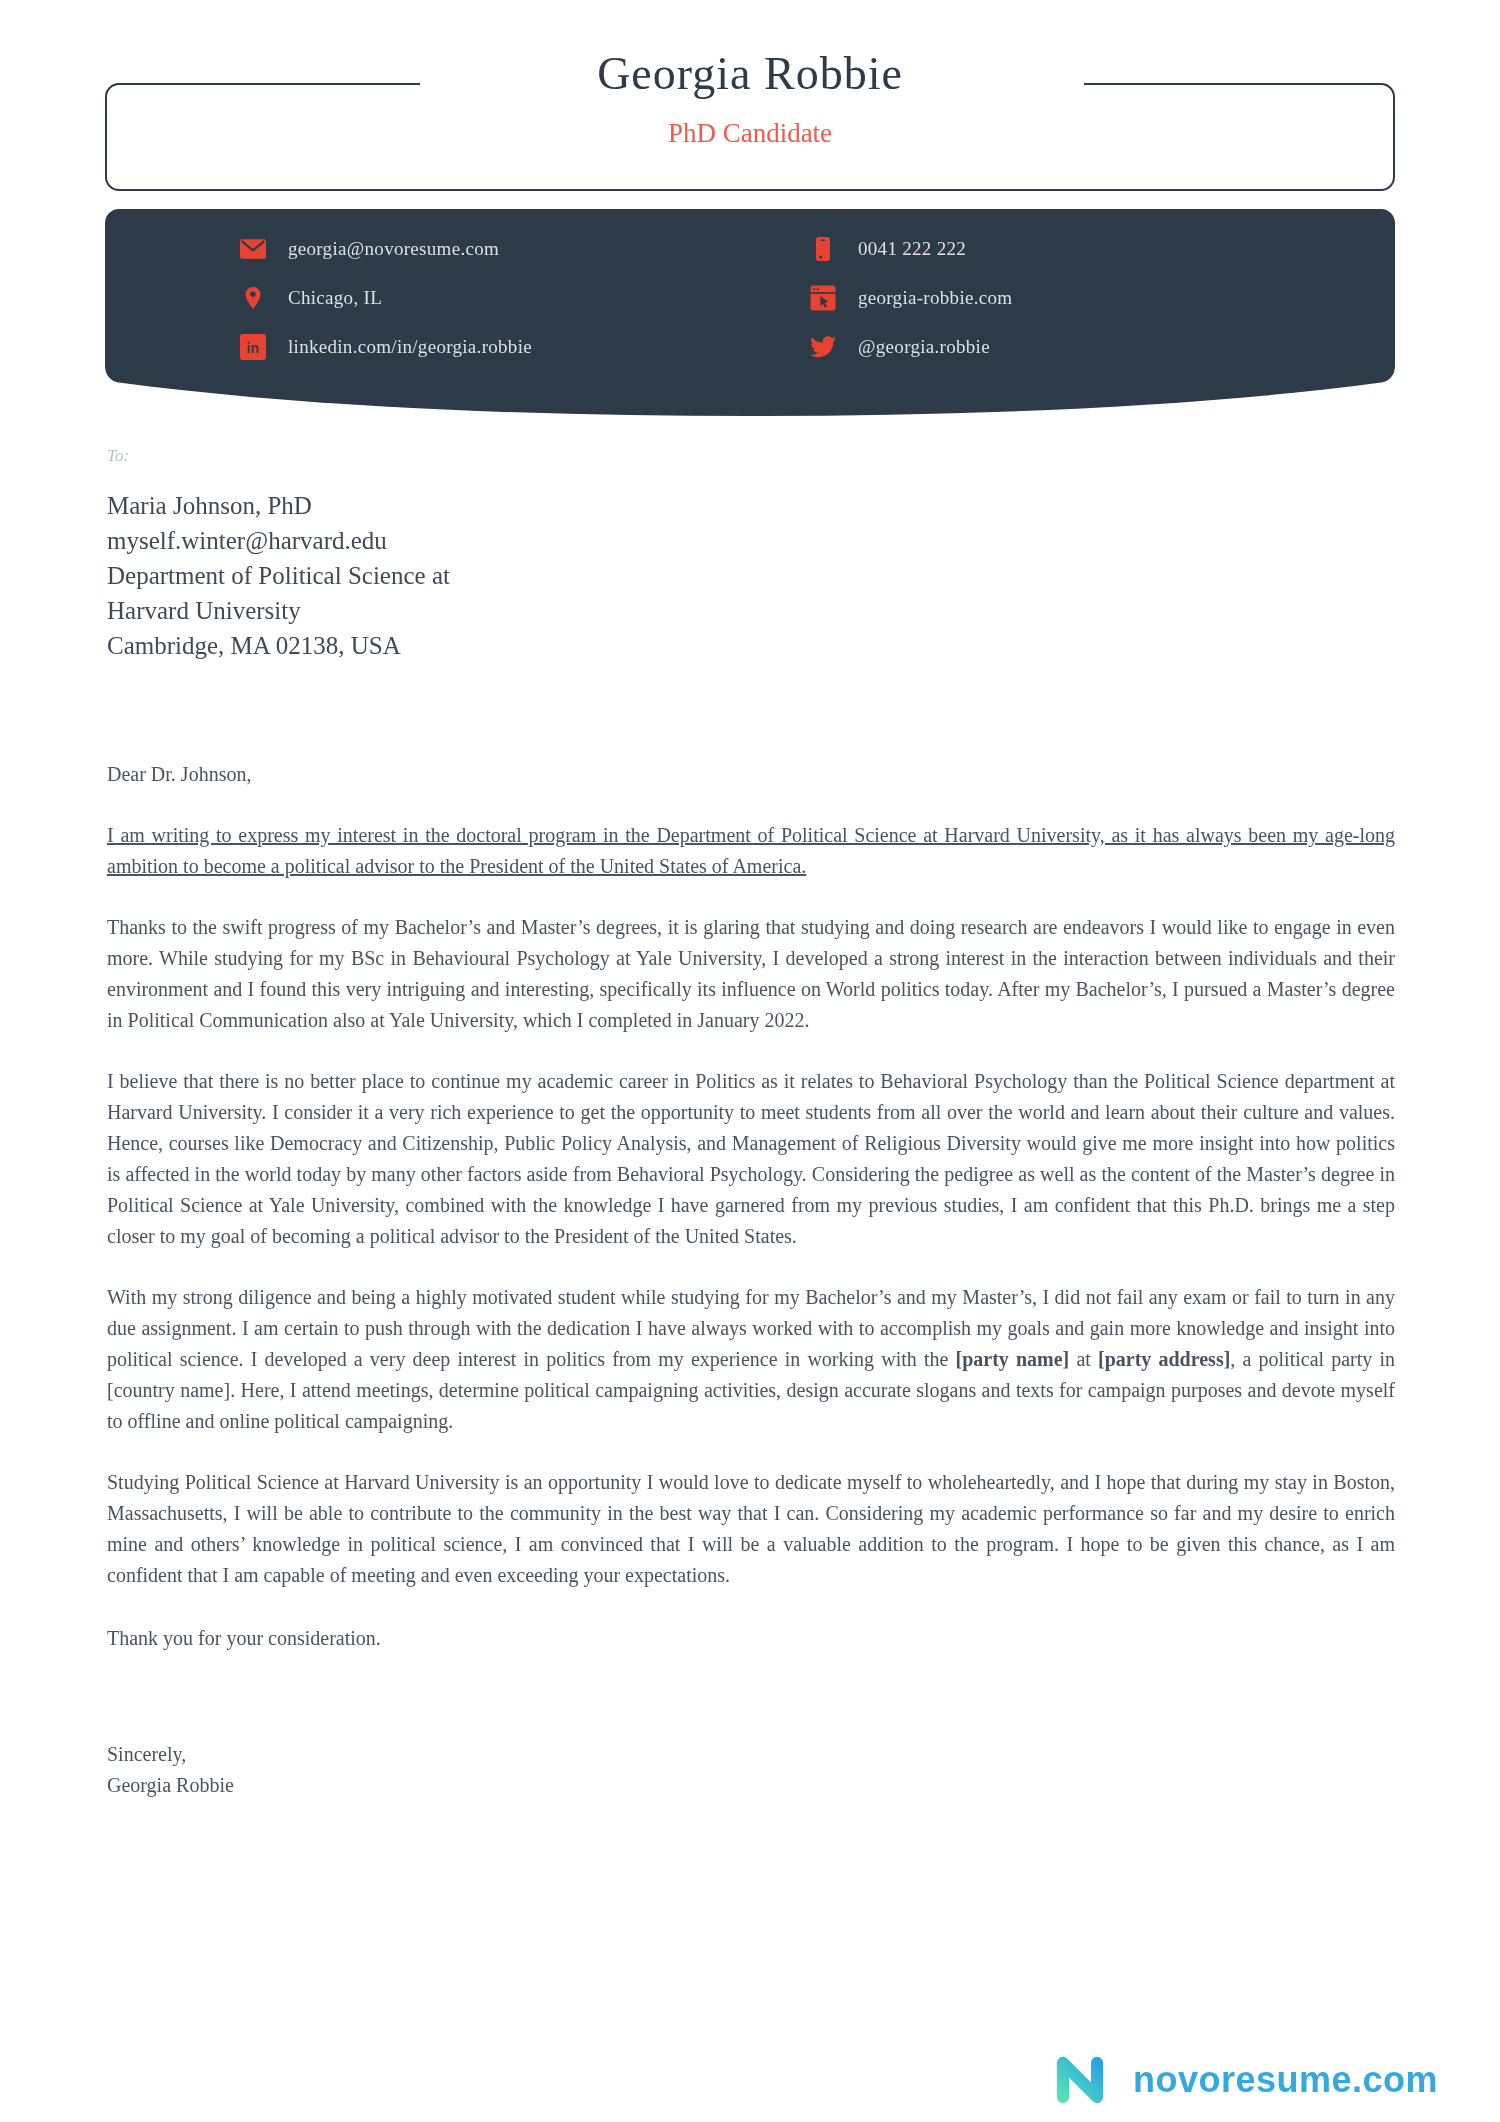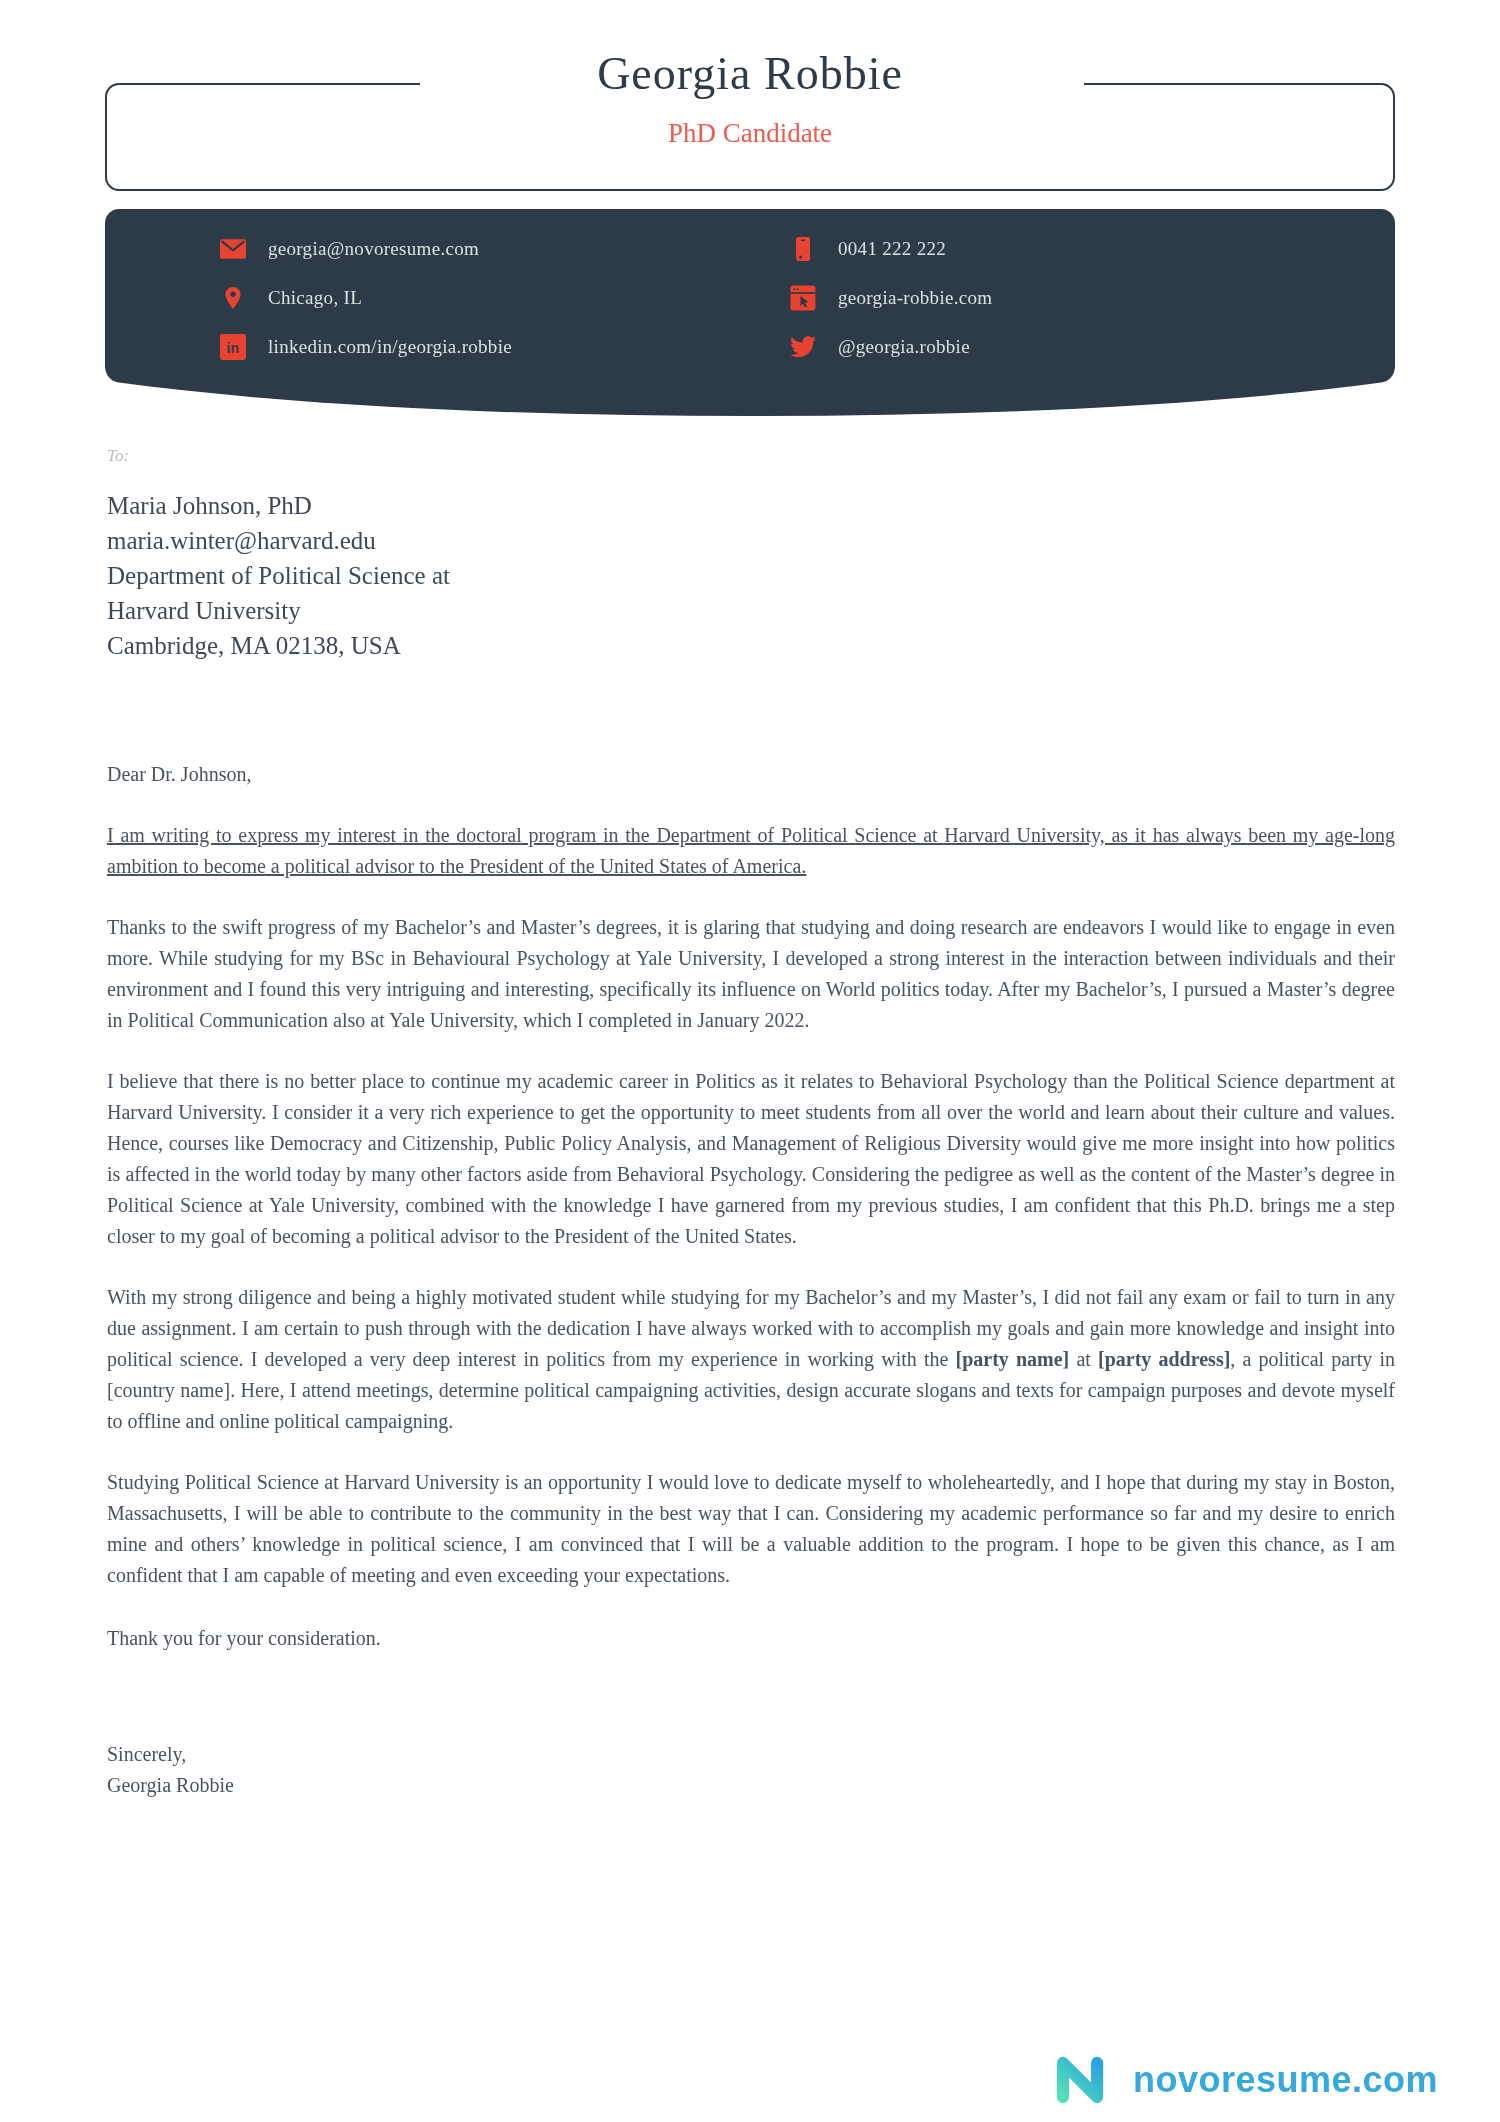--- a/index.html
+++ b/index.html
@@ -50,21 +50,21 @@
   .banner svg.banner-shape{position:absolute;left:0;top:0;}
   .contact-grid{
     position:absolute;left:115px;top:15px;
     display:grid;
     grid-template-columns:570px auto;
     grid-template-rows:repeat(3,49px);
     grid-auto-flow:column;
     align-items:center;
   }
   .contact-item{display:flex;align-items:center;gap:22px;}
-  .contact-item .cicon{width:26px;height:26px;display:flex;align-items:center;justify-content:center;flex:0 0 26px;}
+  .contact-item .cicon{width:26px;height:26px;display:flex;align-items:center;justify-content:center;flex:0 0 26px;margin-left:20px;}
   .contact-item .clabel{
     color:var(--banner-text);font-size:19px;letter-spacing:.3px;
   }
 
   
   .letter{
     position:absolute;left:107px;top:445px;width:1288px;
     color:var(--body-text);
   }
   .to-label{
@@ -178,21 +178,21 @@
 
     </div>
   </div>
 
   <div class="letter">
 
     <div class="to-label">To:</div>
 
     <div class="recipient">
       <div>Maria Johnson, PhD</div>
-      <div>maria.winter@harvard.edu</div>
+      <div>myself.winter@harvard.edu</div>
       <div>Department of Political Science at</div>
       <div>Harvard University</div>
       <div>Cambridge, MA 02138, USA</div>
     </div>
 
     <div class="greeting">Dear Dr. Johnson,</div>
 
     <div class="paragraphs" id="paragraphs">
         <p><span>I am writing to express my interest in the doctoral program in the Department of Political Science at Harvard University, as it has always been my age-long ambition to become a political advisor to the President of the United States of America.</span></p>
         <p><span>Thanks to the swift progress of my Bachelor’s and Master’s degrees, it is glaring that studying and doing research are endeavors I would like to engage in even more. While studying for my BSc in Behavioural Psychology at Yale University, I developed a strong interest in the interaction between individuals and their environment and I found this very intriguing and interesting, specifically its influence on World politics today. After my Bachelor’s, I pursued a Master’s degree in Political Communication also at Yale University, which I completed in January 2022.</span></p>

